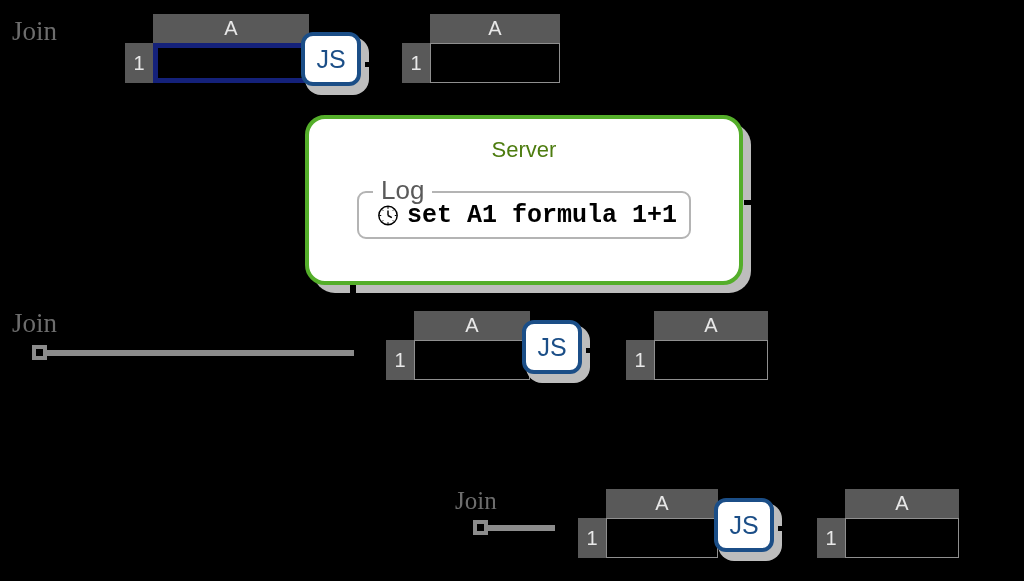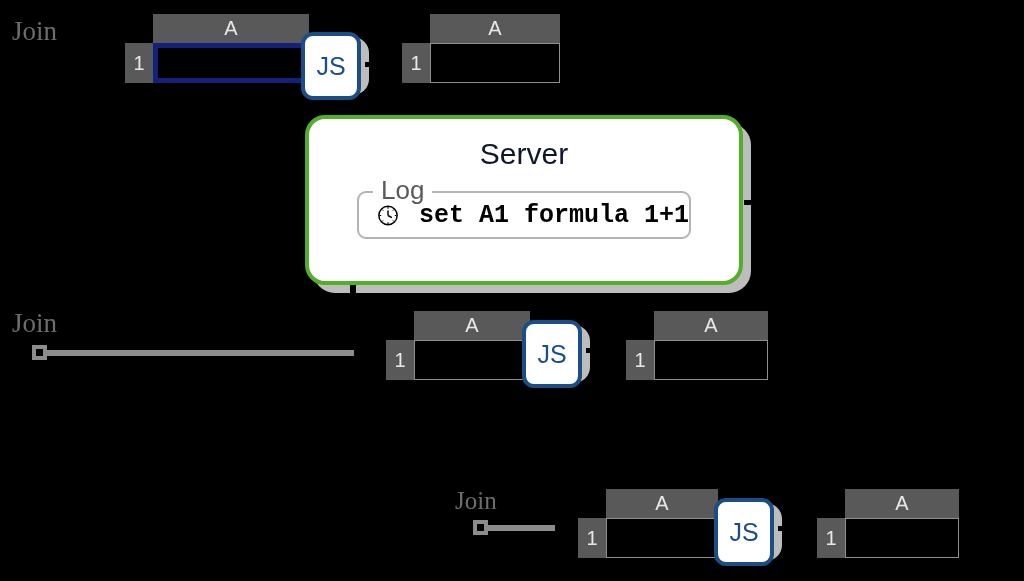--- a/index.html
+++ b/index.html
@@ -137,21 +137,21 @@
     width: 64px;
     height: 58px;
     background: #bdbdbd;
     border-radius: 16px;
   }
   .jsbadge .box {
     position: absolute;
     left: 0px;
     top: 0px;
     width: 60px;
-    height: 68px;
+    height: 54px;
     background: #ffffff;
     border: 4px solid #1b4e87;
     border-radius: 12px;
     box-sizing: border-box;
     display: flex;
     align-items: center;
     justify-content: center;
     color: #1b4e87;
     font-size: 25px;
     font-family: "Liberation Sans", sans-serif;
@@ -187,22 +187,22 @@
     border: 4px solid #54ae2a;
     border-radius: 20px;
     box-sizing: border-box;
   }
   .server .title {
     position: absolute;
     left: 0;
     right: 0;
     top: 18px;
     text-align: center;
-    color: #0f172a;
-    font-size: 30px;
+    color: #4d7c0f;
+    font-size: 22px;
     font-family: "Liberation Sans", sans-serif;
   }
   .logbox {
     position: absolute;
     left: 48px;
     right: 48px;
     top: 72px;
     bottom: 42px;
     border: 2px solid #b4b4b4;
     border-radius: 9px;
@@ -220,21 +220,21 @@
     font-family: "Liberation Sans", sans-serif;
     text-align: right;
   }
   .logrow {
     position: absolute;
     left: 18px;
     top: 50%;
     transform: translateY(-50%);
     display: flex;
     align-items: center;
-    gap: 20px;
+    gap: 8px;
   }
   .logrow .clock-icon {
     width: 22px;
     height: 22px;
     flex: 0 0 auto;
     display: block;
   }
   .logrow .logtext {
     color: #000000;
     font-size: 25px;

